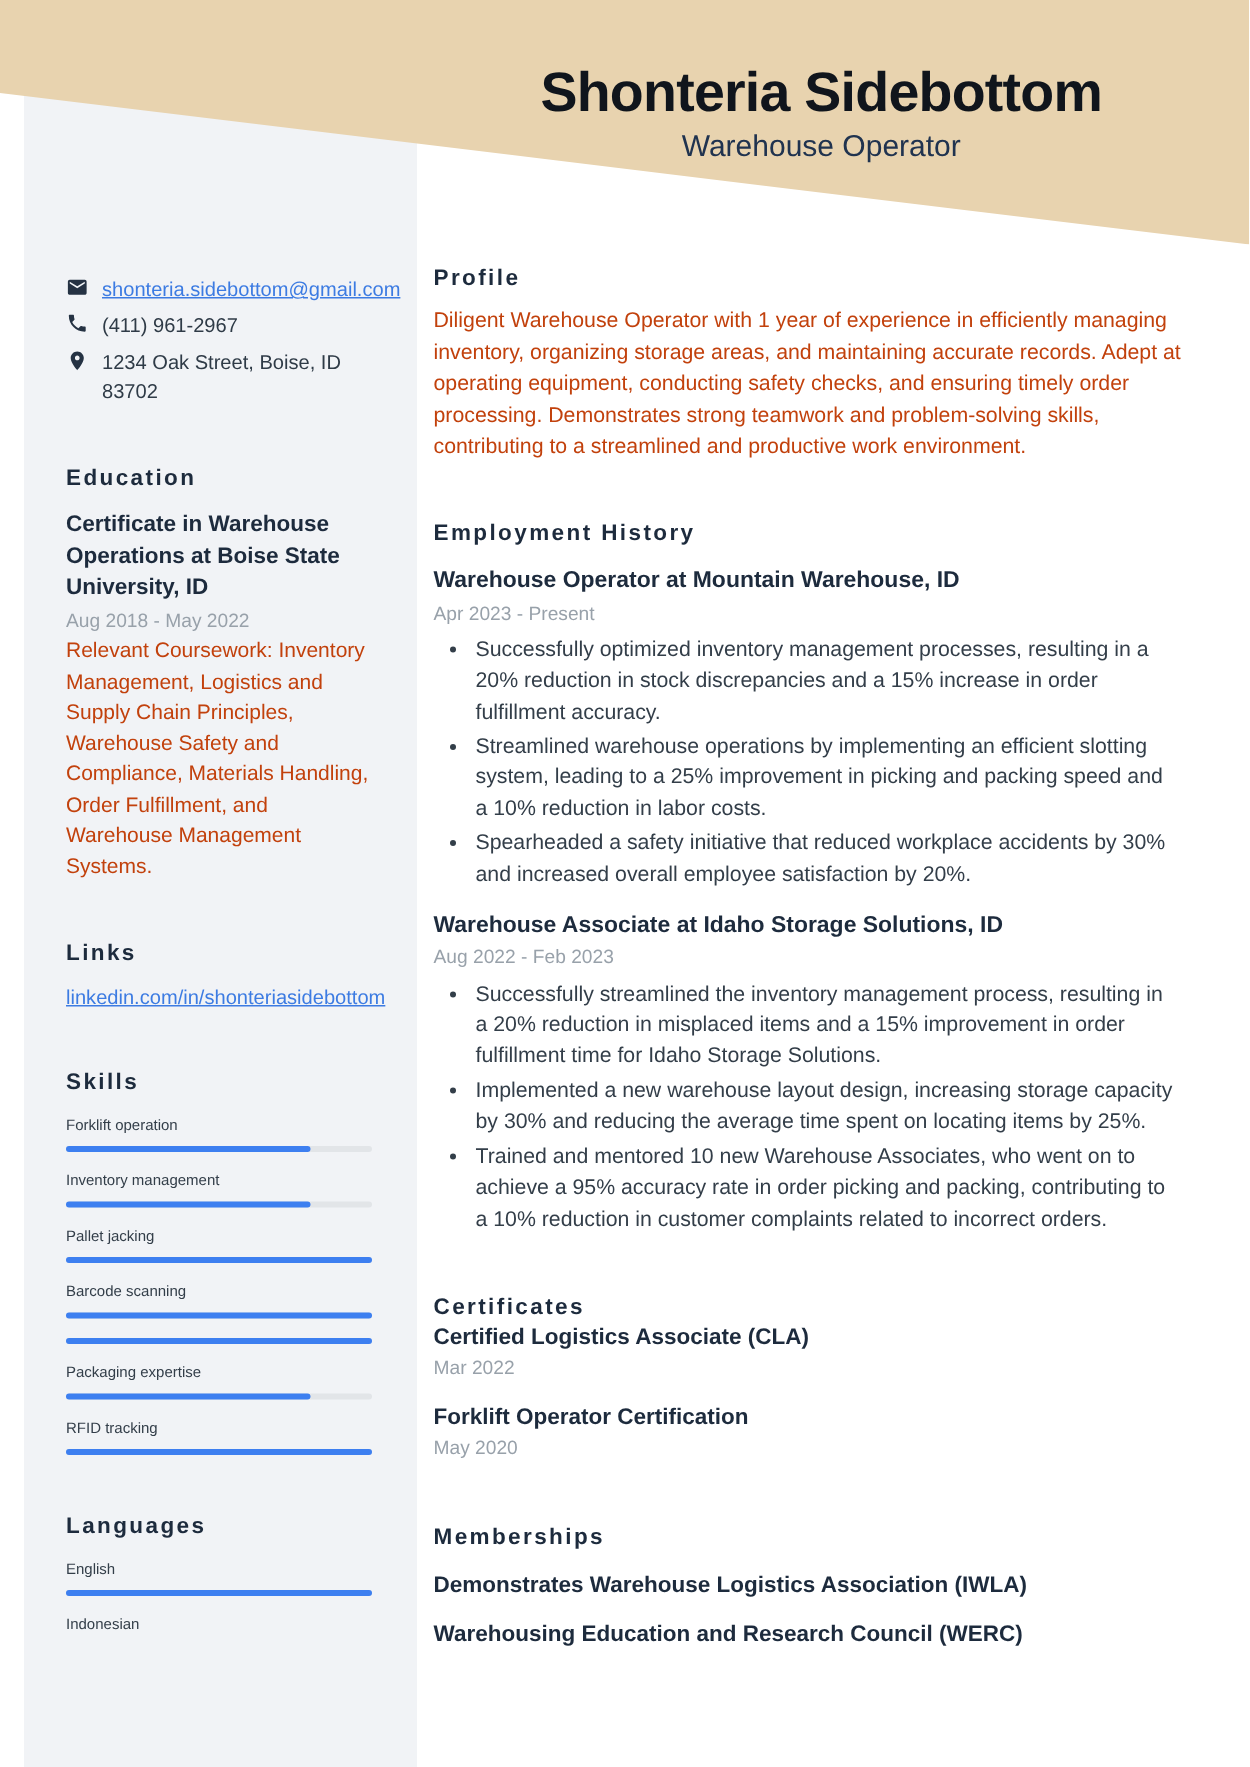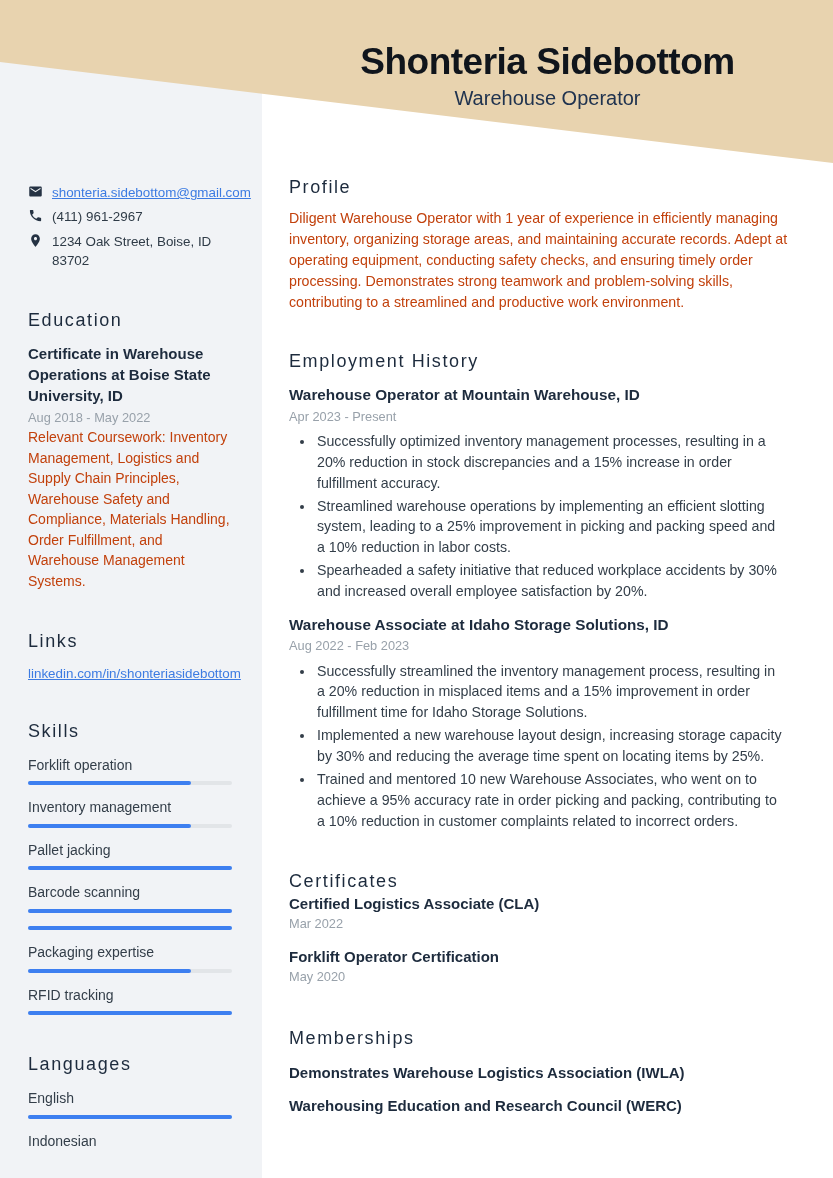--- a/index.html
+++ b/index.html
@@ -10,21 +10,21 @@
     position: relative;
     width: 833px;
     height: 1178px;
     background: #ffffff;
     overflow: hidden;
   }
 
   
   .sidebar {
     position: absolute;
-    left: 0; top: 0;
+    left: 16px; top: 0;
     width: 262px; height: 1178px;
     background: #f1f3f6;
     z-index: 1;
     padding: 183px 30px 0 28px;
   }
 
   
   .header {
     position: absolute;
     left: 0; top: 0;
@@ -46,22 +46,22 @@
     line-height: 1.05;
   }
   .role-subtitle {
     margin-top: 5px;
     font-size: 20px;
     color: #20334f;
   }
 
   
   .section-heading {
-    font-size: 18px;
-    font-weight: 400;
+    font-size: 15px;
+    font-weight: 700;
     letter-spacing: 1.6px;
     color: #1d2b3d;
   }
   .item-title {
     font-size: 15px;
     font-weight: 700;
     color: #1d2b3d;
     line-height: 1.4;
   }
   .date-text {
@@ -94,21 +94,21 @@
     white-space: nowrap;
     cursor: pointer;
   }
   .sidebar-section { margin-top: 39px; }
   .sidebar-section .section-heading { margin-bottom: 12px; }
   .sidebar .body-text { font-size: 14px; }
   .degree-title { margin-bottom: 2px; }
 
   .skill-item { margin-bottom: 13px; }
   .skill-name {
-    font-size: 14px;
+    font-size: 10px;
     color: #333e49;
     margin-bottom: 6px;
     line-height: 1.4;
   }
   .skill-track {
     width: 100%;
     height: 4px;
     background: #e2e5e8;
     border-radius: 2px;
   }

